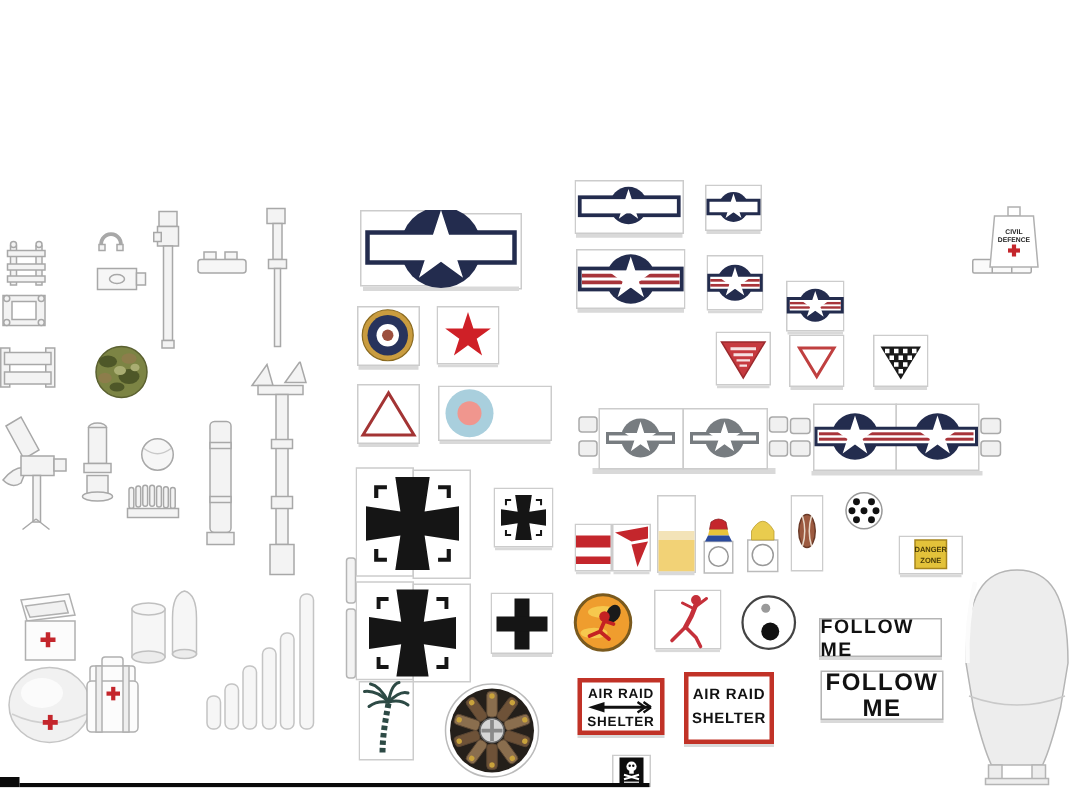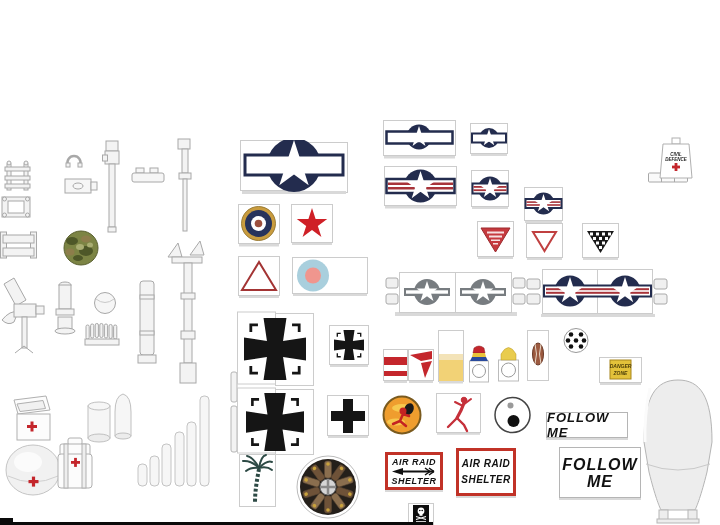--- a/index.html
+++ b/index.html
@@ -1,17 +1,17 @@
 <!DOCTYPE html>
 <html><head>
 <meta charset="utf-8">
 <style>
   html,body{margin:0;padding:0;background:#fff;}
   .sheet{position:relative;width:720px;height:525px;background:#ffffff;overflow:hidden;
-         font-family:"Liberation Sans",sans-serif;font-style:italic;}
+         font-family:"Liberation Sans",sans-serif;}
   .part{position:absolute;}
   .part svg{display:block;}
   .signbox{position:absolute;background:#fff;box-sizing:border-box;display:flex;flex-direction:column;
            align-items:center;justify-content:center;color:#111;}
   .sign-thin{border:1px solid #b5b5b5;box-shadow:0 2px 0 #d9d9d9;}
   .sign-red{border:3px solid #c13227;box-shadow:0 2px 0 #d9d9d9;}
   .fm-small{font-size:13px;font-weight:bold;letter-spacing:1px;}
   .fm-big{font-size:16px;font-weight:bold;line-height:17px;letter-spacing:1px;text-align:center;}
   .ar-txt{font-size:9px;font-weight:bold;letter-spacing:0.5px;line-height:10px;}
   .ar-txt2{font-size:10px;font-weight:bold;letter-spacing:0.5px;line-height:16px;}
@@ -656,21 +656,21 @@
       <line x1="9" y1="4.5" x2="43" y2="4.5" stroke="#111" stroke-width="2"></line>
       <polygon points="1,4.5 12,1 12,8" fill="#111"></polygon>
       <path d="M43,4.5 L38,1 M43,4.5 L38,8 M39,4.5 L34,1 M39,4.5 L34,8" stroke="#111" stroke-width="1.5" fill="none"></path>
     </svg>
     <span class="ar-txt">SHELTER</span>
   </div>
   <div class="signbox sign-red" style="left:456px;top:448px;width:60px;height:48px">
     <span class="ar-txt2">AIR RAID</span>
     <span class="ar-txt2">SHELTER</span>
   </div>
-  <div class="signbox sign-thin" style="left:559px;top:447px;width:82px;height:51px">
+  <div class="signbox sign-thin" style="left:547px;top:447px;width:82px;height:33px">
     <div class="fm-big">FOLLOW</div>
     <div class="fm-big">ME</div>
   </div>
   <div class="part" style="left:408px;top:503px">
     <svg width="26" height="22">
       <rect x="0.5" y="0.5" width="25" height="21" fill="#ffffff" stroke="#cccccc"></rect>
       <rect x="5" y="2" width="16" height="18" fill="#0d0d0d"></rect>
       <circle cx="13" cy="8" r="3.4" fill="#ffffff"></circle>
       <circle cx="11.8" cy="7.5" r="0.8" fill="#0d0d0d"></circle>
         <circle cx="14.2" cy="7.5" r="0.8" fill="#0d0d0d"></circle>

